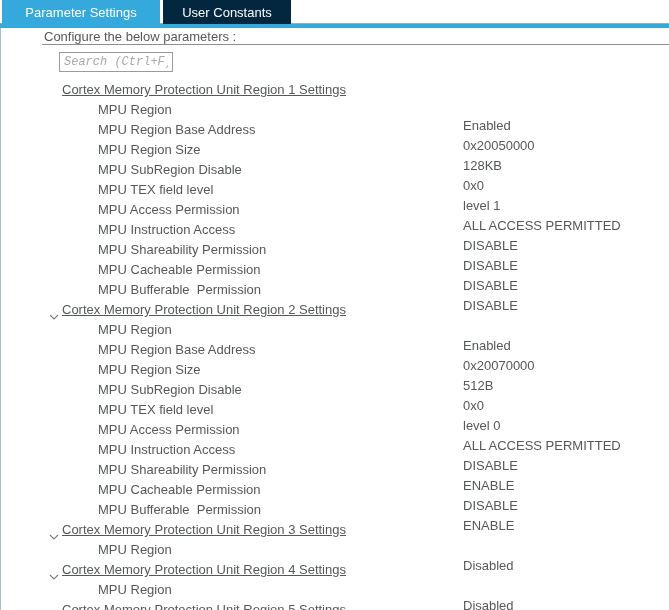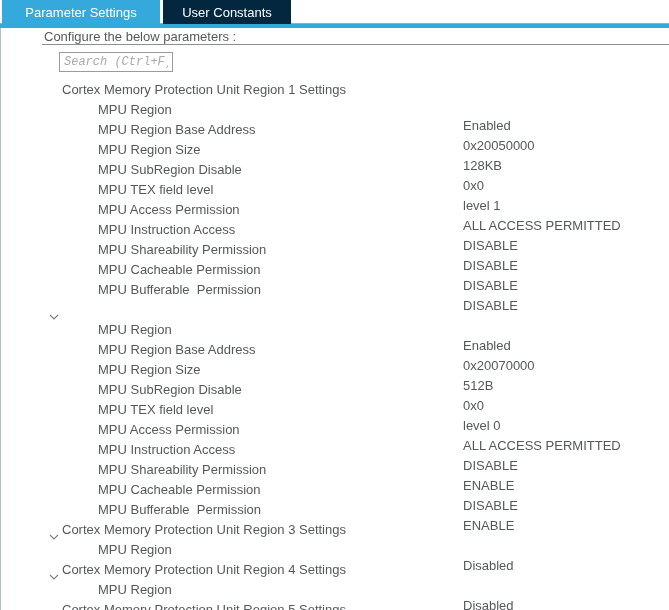--- a/index.html
+++ b/index.html
@@ -52,20 +52,21 @@
     padding: 0 4px; outline: none;
   }
   .search::placeholder { color: #a9a9a9; font-style: italic; }
 
   
   .tree { margin-top: 8px; }
   .row { height: 20px; line-height: 20px; position: relative; font-size: 13px; }
   .section-title {
     position: absolute; left: 20px; top: 0; white-space: pre;
     color: var(--text, #55585a);
+    text-decoration: underline;
   }
   .chevron {
     position: absolute; left: 7px; top: 7px; width: 10px; height: 7px;
     display: inline-block;
   }
   .param-label {
     position: absolute; left: 56px; top: 0; white-space: pre;
     color: var(--text, #55585a);
   }
   .param-value {
@@ -136,20 +137,21 @@
             <span class="param-value">DISABLE</span>
           </div>
           <div class="row">
             <span class="param-label">MPU Bufferable  Permission</span>
             <span class="param-value">DISABLE</span>
           </div>
           <div class="row">
             <span class="chevron"><svg width="10" height="7" viewBox="0 0 10 7">
                 <polyline points="1,1 5,5 9,1" fill="none" stroke="#7d7d7d" stroke-width="1.1"></polyline>
               </svg></span>
+            <span class="section-title">Cortex Memory Protection Unit Region 2 Settings</span>
           </div>
           <div class="row">
             <span class="param-label">MPU Region</span>
             <span class="param-value">Enabled</span>
           </div>
           <div class="row">
             <span class="param-label">MPU Region Base Address</span>
             <span class="param-value">0x20070000</span>
           </div>
           <div class="row">

